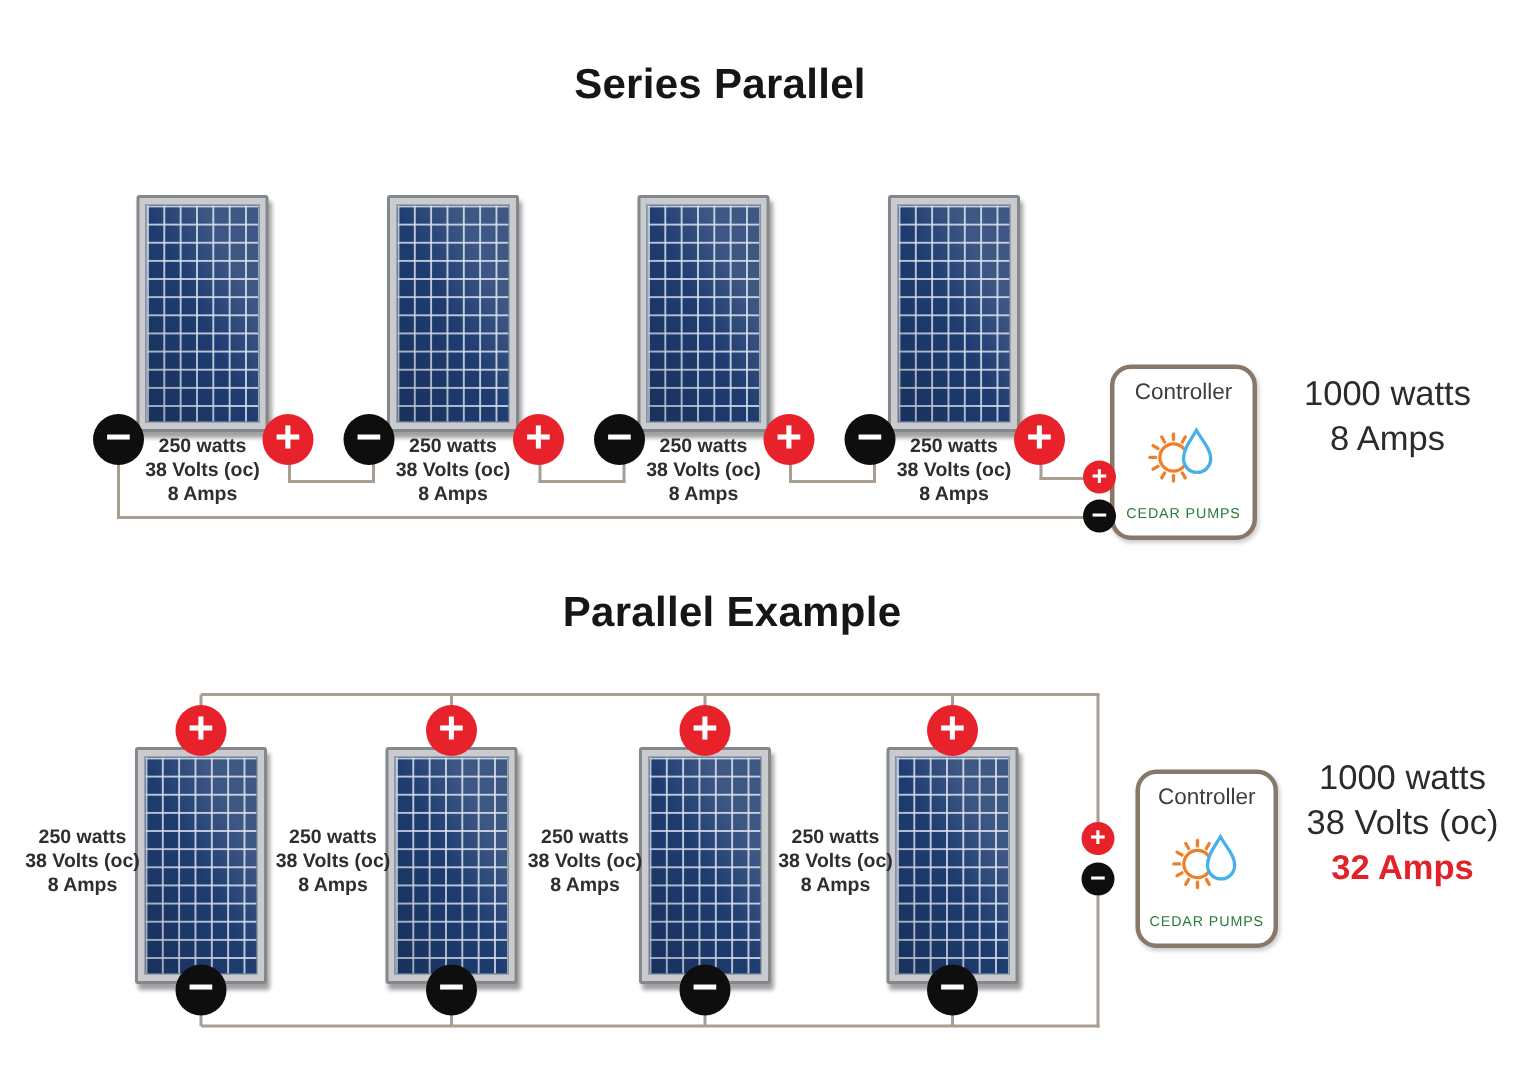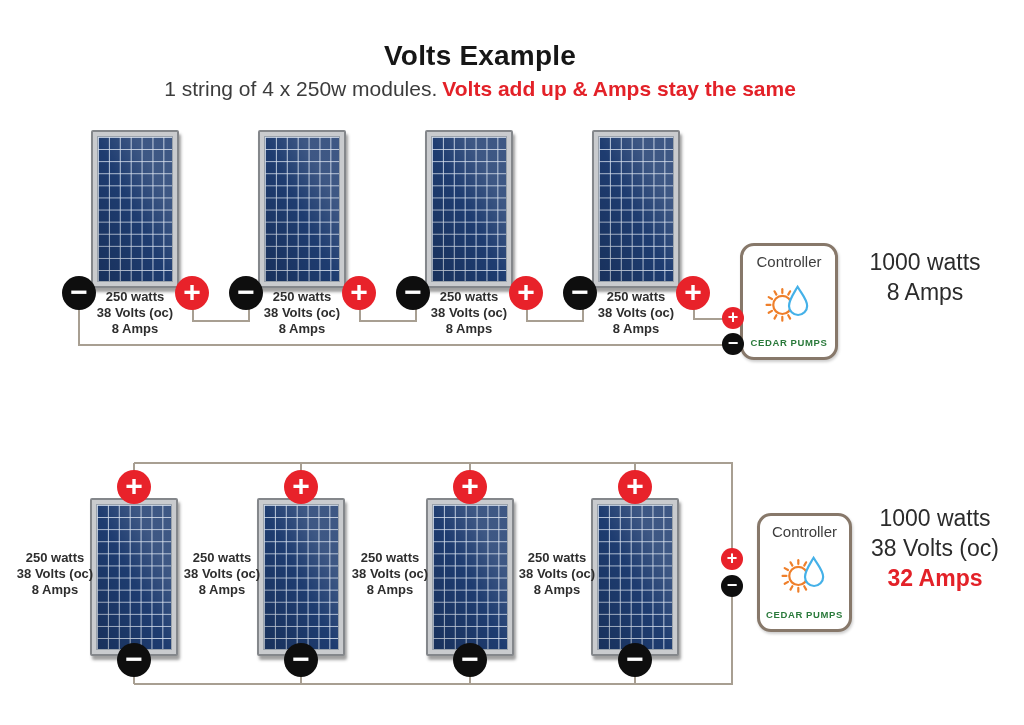--- a/index.html
+++ b/index.html
@@ -46,34 +46,33 @@
   .wire.h{height:2px;background:#a89f92;}
   .wire.v{width:2px;background:#a89f92;}
   
   .ctrl{
     position:absolute;box-sizing:border-box;background:#ffffff;
     border:3px solid #87786a;border-radius:14px;z-index:2;
     display:flex;flex-direction:column;align-items:center;justify-content:space-between;
     padding:7px 3px 9px 3px;box-shadow:1px 2px 3px rgba(0,0,0,.2);
   }
   .ctrl-label{font-size:15px;color:#3d3d3d;}
-  .brand{font-size:9.5px;font-weight:700;letter-spacing:.6px;color:#2a7a3b;white-space:nowrap;}
+  .brand{font-size:9.5px;font-weight:400;letter-spacing:.6px;color:#2a7a3b;white-space:nowrap;}
   
   .totals{position:absolute;width:200px;text-align:center;font-size:23px;line-height:30px;color:#2b2b2b;}
   .totals .red{color:#e32128;font-weight:700;}
 </style>
 </head>
 <body>
 
 <div class="canvas">
 
   <section>
     <div class="head" style="left:0px;top:41px;width:960px">
-      <h1>Volts Example</h1>
-      <p><span>1 string of 4 x 250w modules.</span><span class="sub-red">Volts add up &amp; Amps stay the same</span></p>
+      <h1>Series Parallel</h1>
     </div>
 
     <div class="wire u" style="left:192px;top:306px;width:54px;height:14px"></div>
     <div class="wire u" style="left:359px;top:306px;width:54px;height:14px"></div>
     <div class="wire u" style="left:526px;top:306px;width:54px;height:14px"></div>
     <div class="wire l" style="left:693px;top:306px;width:40px;height:12px"></div>
     <div class="wire l" style="left:78px;top:308px;width:655px;height:36px"></div>
 
     <div class="panel" style="left:91px;top:130px">
         <div class="cells"></div>
@@ -165,20 +164,21 @@
       </div>
 
     <div class="totals" style="left:825px;top:247px">
       <div>1000 watts</div>
       <div>8 Amps</div>
     </div>
   </section>
 
   <section>
     <div class="head" style="left:8px;top:393px;width:960px">
+      <h1>Parallel Example</h1>
     </div>
 
     <div class="wire h" style="left:134px;top:462px;width:599px"></div>
     <div class="wire v" style="left:133px;top:463px;height:10px"></div>
     <div class="wire v" style="left:300px;top:463px;height:10px"></div>
     <div class="wire v" style="left:469px;top:463px;height:10px"></div>
     <div class="wire v" style="left:634px;top:463px;height:10px"></div>
     <div class="wire v" style="left:731px;top:463px;height:86px"></div>
     <div class="wire h" style="left:134px;top:683px;width:599px"></div>
     <div class="wire v" style="left:133px;top:675px;height:9px"></div>

